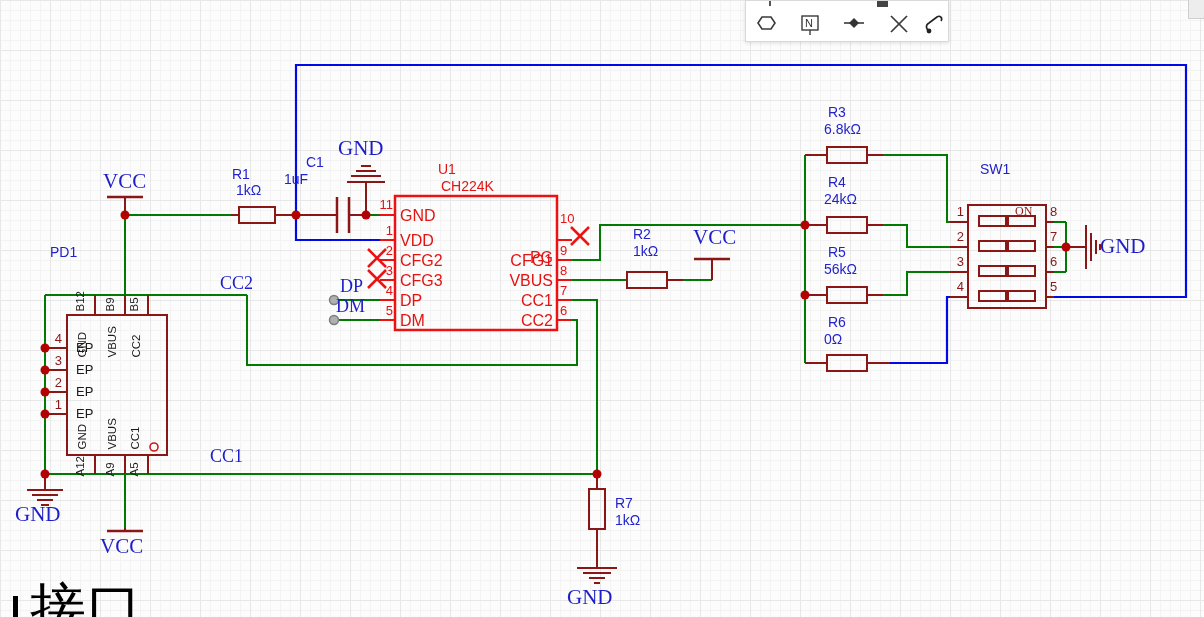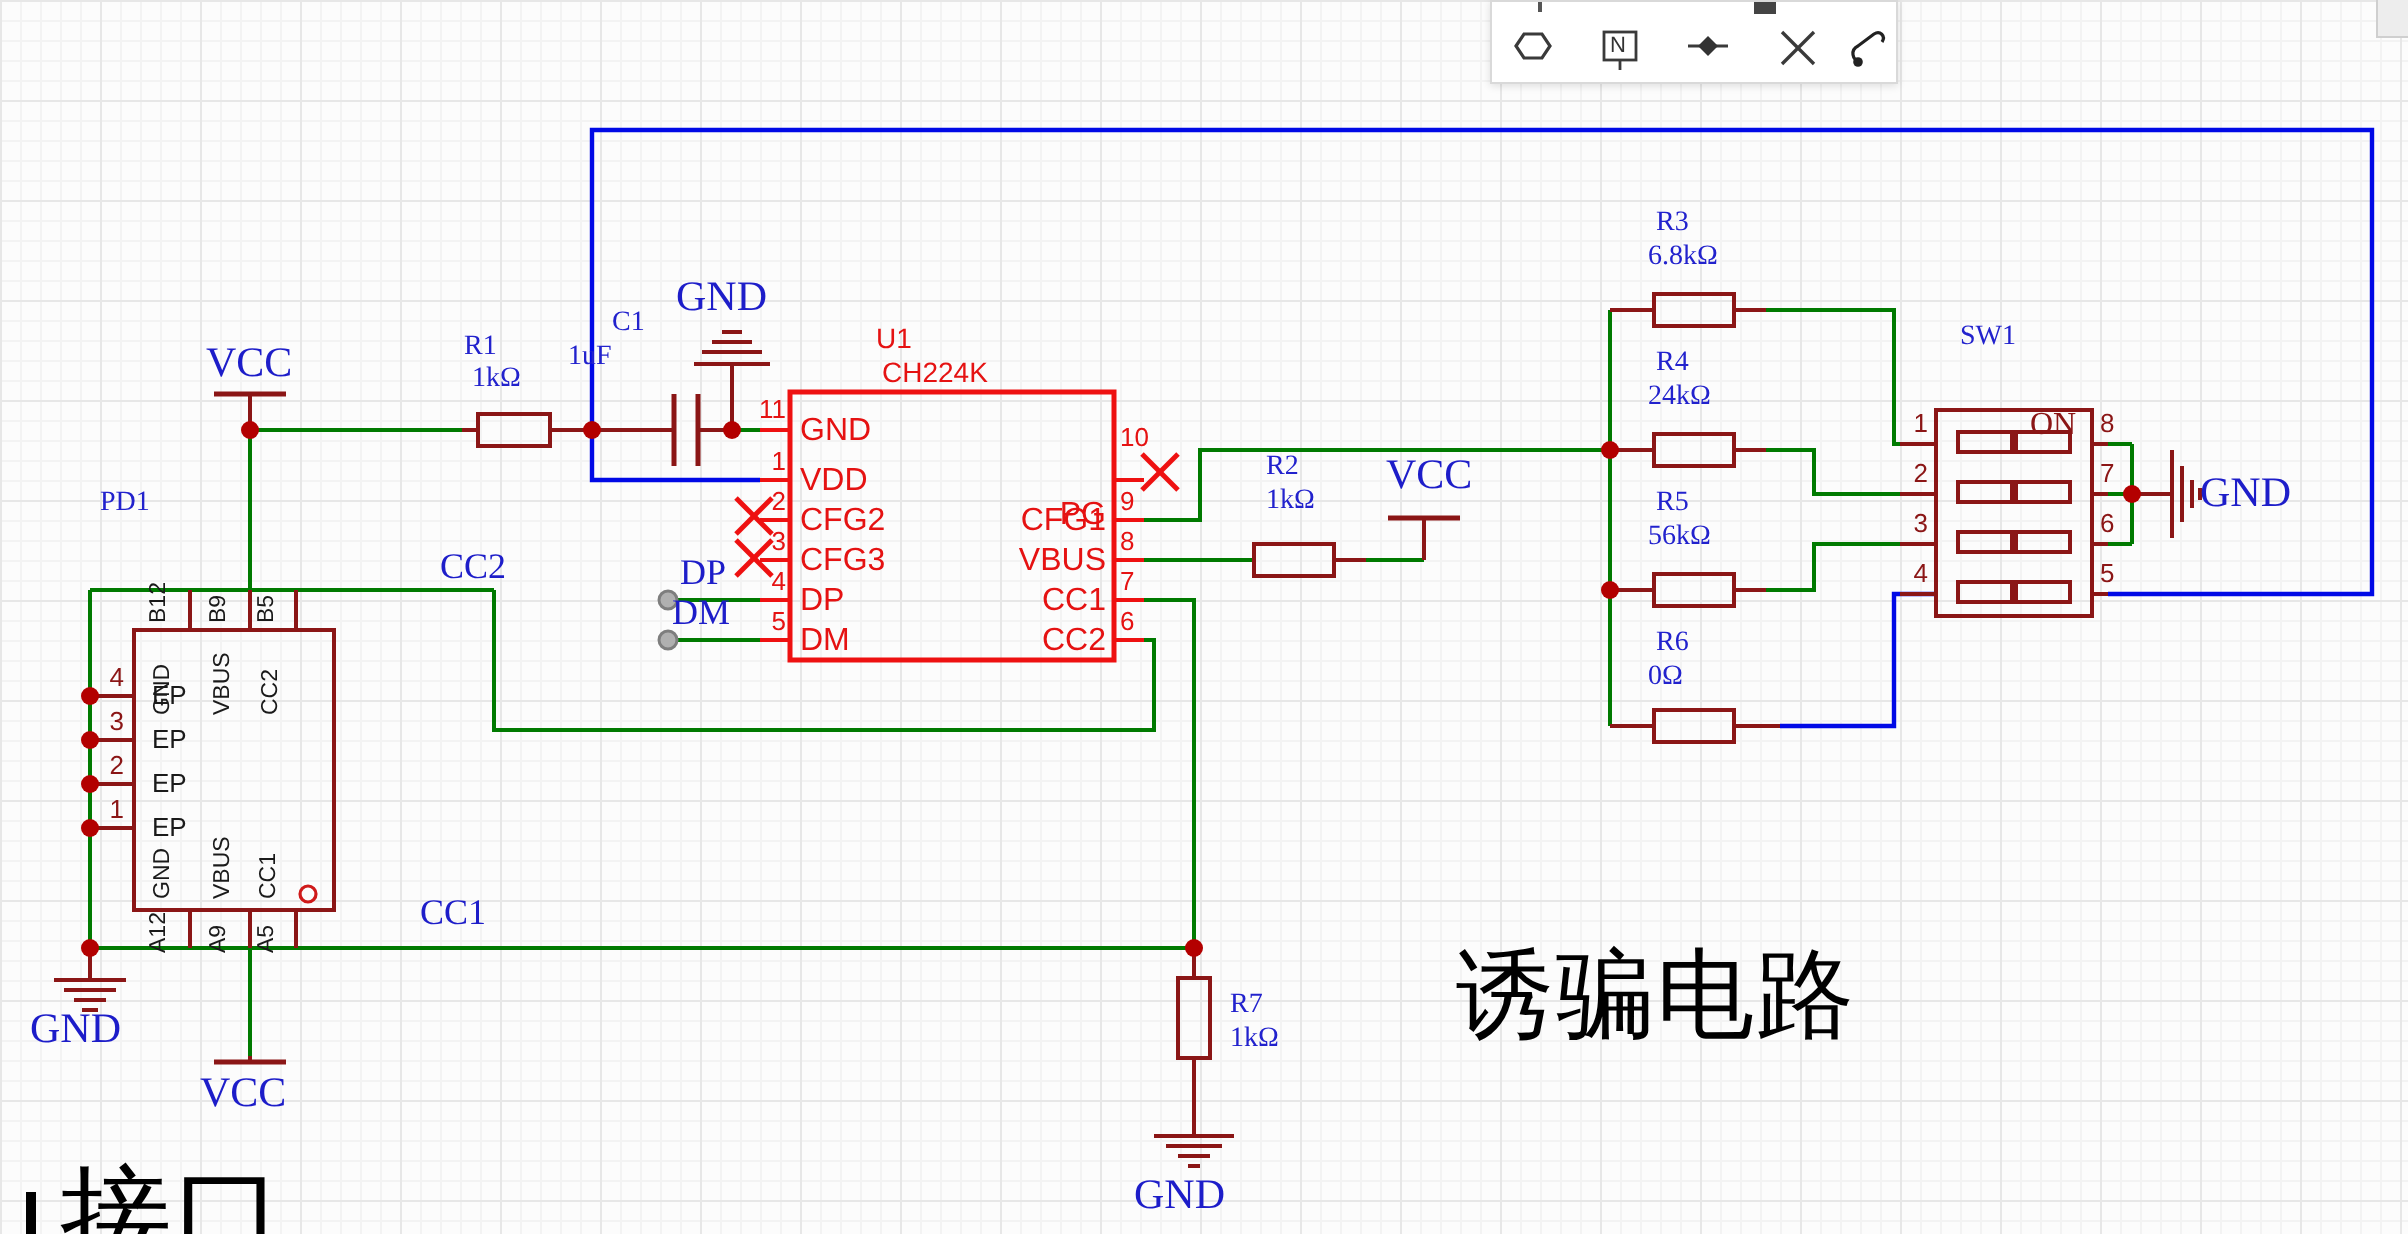--- a/index.html
+++ b/index.html
@@ -9,26 +9,26 @@
       linear-gradient(#e7e7e7 1px, transparent 1px),
       linear-gradient(90deg,#e7e7e7 1px, transparent 1px),
       linear-gradient(#f3f3f3 1px, transparent 1px),
       linear-gradient(90deg,#f3f3f3 1px, transparent 1px);
     background-size:50px 50px,50px 50px,10px 10px,10px 10px;
     font-family:"Liberation Sans",sans-serif;}
   .abs{position:absolute;line-height:1;white-space:nowrap;}
   svg{position:absolute;left:0;top:0;}
   .netlabel{font-family:"Liberation Serif",serif;font-size:21px;color:#1d1dc9;}
   .netlabel.sm{font-size:18px;}
-  .des{font-size:14px;color:#2222cd;font-family:Liberation Serif, serif;}
+  .des{font-size:14px;color:#2222cd;}
   .u1txt{font-size:16px;color:#e51212;}
   .u1des{font-size:14px;color:#e51212;}
   .u1num{font-size:13px;color:#e51212;}
   .pnum{font-size:13px;color:#8b1616;}
-  .onlbl{font-family:"Liberation Serif",serif;font-size:16px;color:#8b1616;text-align:right;}
+  .onlbl{font-family:"Liberation Serif",serif;font-size:12px;color:#8b1616;text-align:right;}
   .pname{font-size:13px;color:#1a1a1a;}
   .vlabel{font-size:11.5px;color:#1a1a1a;transform:rotate(-90deg);transform-origin:0 100%;}
   .ra{text-align:right;}
   .note{font-family:"Liberation Serif","DejaVu Serif",serif;font-size:23px;color:#111;}
   .bigtitle{font-size:49px;color:#000;letter-spacing:1px;}
   .bigbottom{font-size:56px;color:#000;}
   #toolbar{position:absolute;left:745px;top:0;width:202px;height:40px;background:#fff;
     border:1px solid #d9d9d9;box-shadow:0 1px 4px rgba(0,0,0,.12);}
   #tr-strip{position:absolute;left:1188px;top:0;width:16px;height:18px;background:#ededed;
     border-left:1px solid #cfcfcf;border-bottom:1px solid #cfcfcf;}
@@ -325,21 +325,20 @@
 
   <span class="abs pnum ra" style="left:934px;width:30px;top:205px">1</span>
   <span class="abs pnum ra" style="left:934px;width:30px;top:230px">2</span>
   <span class="abs pnum ra" style="left:934px;width:30px;top:255px">3</span>
   <span class="abs pnum ra" style="left:934px;width:30px;top:280px">4</span>
   <span class="abs pnum" style="left:1050px;top:205px">8</span>
   <span class="abs pnum" style="left:1050px;top:230px">7</span>
   <span class="abs pnum" style="left:1050px;top:255px">6</span>
   <span class="abs pnum" style="left:1050px;top:280px">5</span>
 
-  <span class="abs bigtitle" style="left:728px;top:474px">诱骗电路</span>
   <span class="abs bigbottom" style="left:30px;top:581px">接口</span>
   <div class="frag" style="left:13px;top:596px;width:5px;height:21px"></div>
 
   <div id="toolbar">
     <svg width="202" height="40">
 
       <rect x="23" y="0" width="2" height="5" fill="#555"></rect>
       <rect x="131" y="0" width="11" height="6" fill="#444"></rect>
 
       <g stroke="#3a3a3a" stroke-width="1.6" fill="none">

